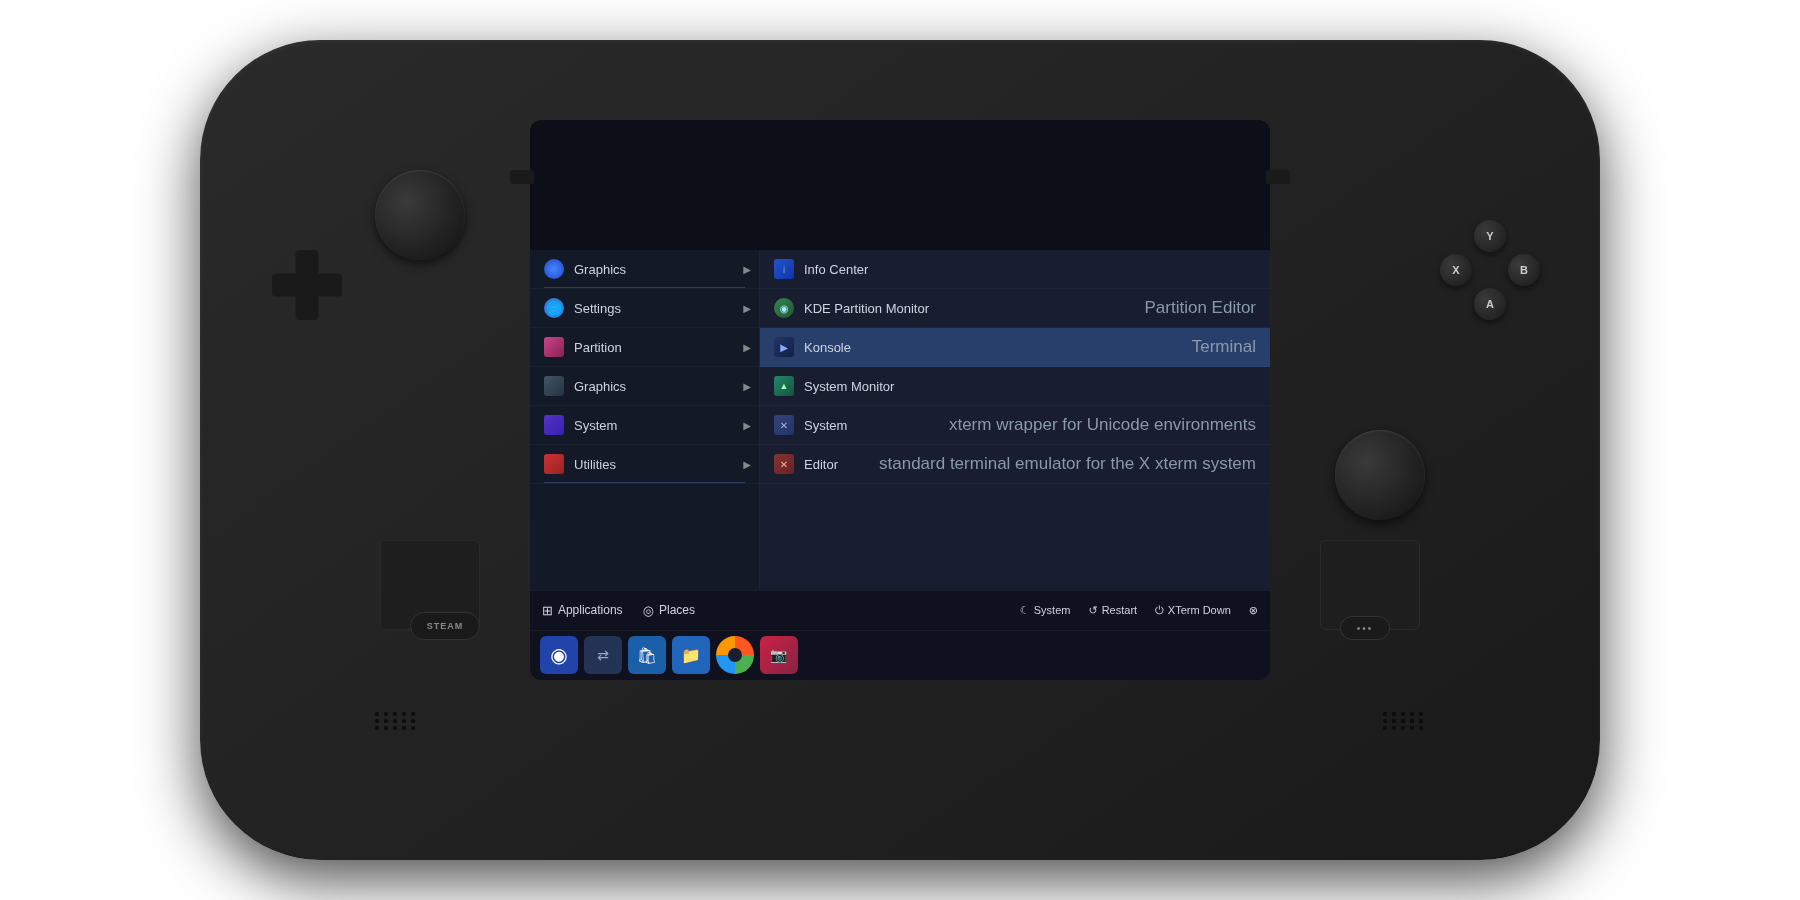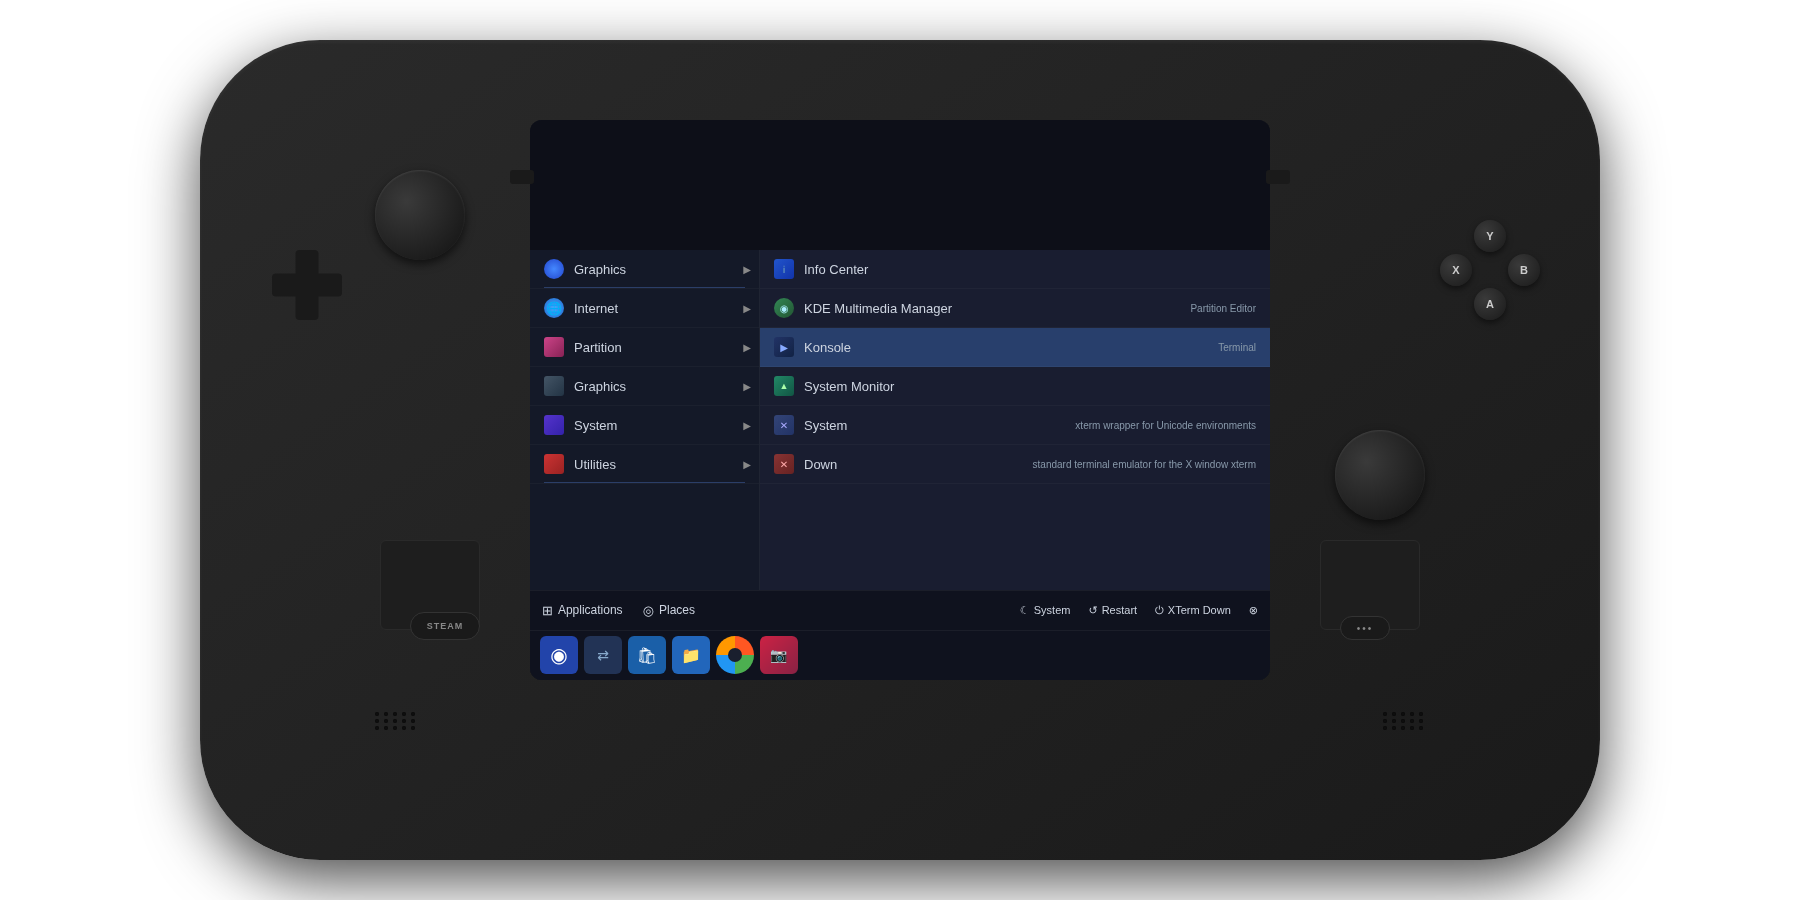--- a/index.html
+++ b/index.html
@@ -129,21 +129,21 @@
       flex-shrink: 0;
       border-radius: 3px;
       display: flex;
       align-items: center;
       justify-content: center;
       font-size: 11px;
     }
     .right-item .subtitle {
       margin-left: auto;
       color: #8899aa;
-      font-size: 10px;
+      font-size: 17px;
     }
 
     
     .taskbar {
       height: 90px;
       background: rgba(15, 18, 30, 0.98);
       border-top: 1px solid rgba(255,255,255,0.05);
       display: flex;
       flex-direction: column;
       flex-shrink: 0;
@@ -391,21 +391,21 @@
 
           <div class="menu-item">
             <div class="icon icon-blue" style="border-radius:50%; background:radial-gradient(circle, #4488ff, #2244cc);"></div>
             <span>Graphics</span>
             <span class="arrow">▶</span>
             <div class="underline"></div>
           </div>
 
           <div class="menu-item">
             <div class="icon" style="background:radial-gradient(circle, #44aaff, #2266cc); border-radius:50%; font-size:13px; color:white;">🌐</div>
-            <span>Internet</span>
+            <span>Settings</span>
             <span class="arrow">▶</span>
           </div>
 
           <div class="menu-item">
             <div class="icon" style="background:linear-gradient(135deg,#cc4488,#882255); border-radius:3px;"></div>
             <span>Partition</span>
             <span class="arrow">▶</span>
           </div>
 
           <div class="menu-item">
@@ -430,21 +430,21 @@
 
         <div class="right-menu">
 
           <div class="right-item">
             <div class="icon icon-info" style="font-size:10px; color:#7ab;">ℹ</div>
             <span>Info Center</span>
           </div>
 
           <div class="right-item">
             <div class="icon" style="background:linear-gradient(135deg,#338855,#225533); border-radius:50%; color:#aef; font-size:10px; display:flex;align-items:center;justify-content:center;">◉</div>
-            <span>KDE Multimedia Manager</span>
+            <span>KDE Partition Monitor</span>
             <span class="subtitle">Partition Editor</span>
           </div>
 
           <div class="right-item active">
             <div class="icon icon-konsole" style="color:#8af; font-size:10px; display:flex;align-items:center;justify-content:center;">▶</div>
             <span>Konsole</span>
             <span class="subtitle">Terminal</span>
           </div>
 
           <div class="right-item">
@@ -453,22 +453,22 @@
           </div>
 
           <div class="right-item">
             <div class="icon" style="background:linear-gradient(135deg,#334477,#223366); border-radius:3px; color:#aaf; font-size:10px; display:flex;align-items:center;justify-content:center;">✕</div>
             <span>System</span>
             <span class="subtitle">xterm wrapper for Unicode environments</span>
           </div>
 
           <div class="right-item">
             <div class="icon" style="background:linear-gradient(135deg,#883333,#662222); border-radius:3px; color:#faa; font-size:10px; display:flex;align-items:center;justify-content:center;">✕</div>
-            <span>Down</span>
-            <span class="subtitle">standard terminal emulator for the X window xterm</span>
+            <span>Editor</span>
+            <span class="subtitle">standard terminal emulator for the X xterm system</span>
           </div>
         </div>
 
       </div>
 
       <div class="taskbar">
         <div class="taskbar-top">
 
           <div class="taskbar-nav-item">
             <span style="font-size:13px;">⊞</span>

